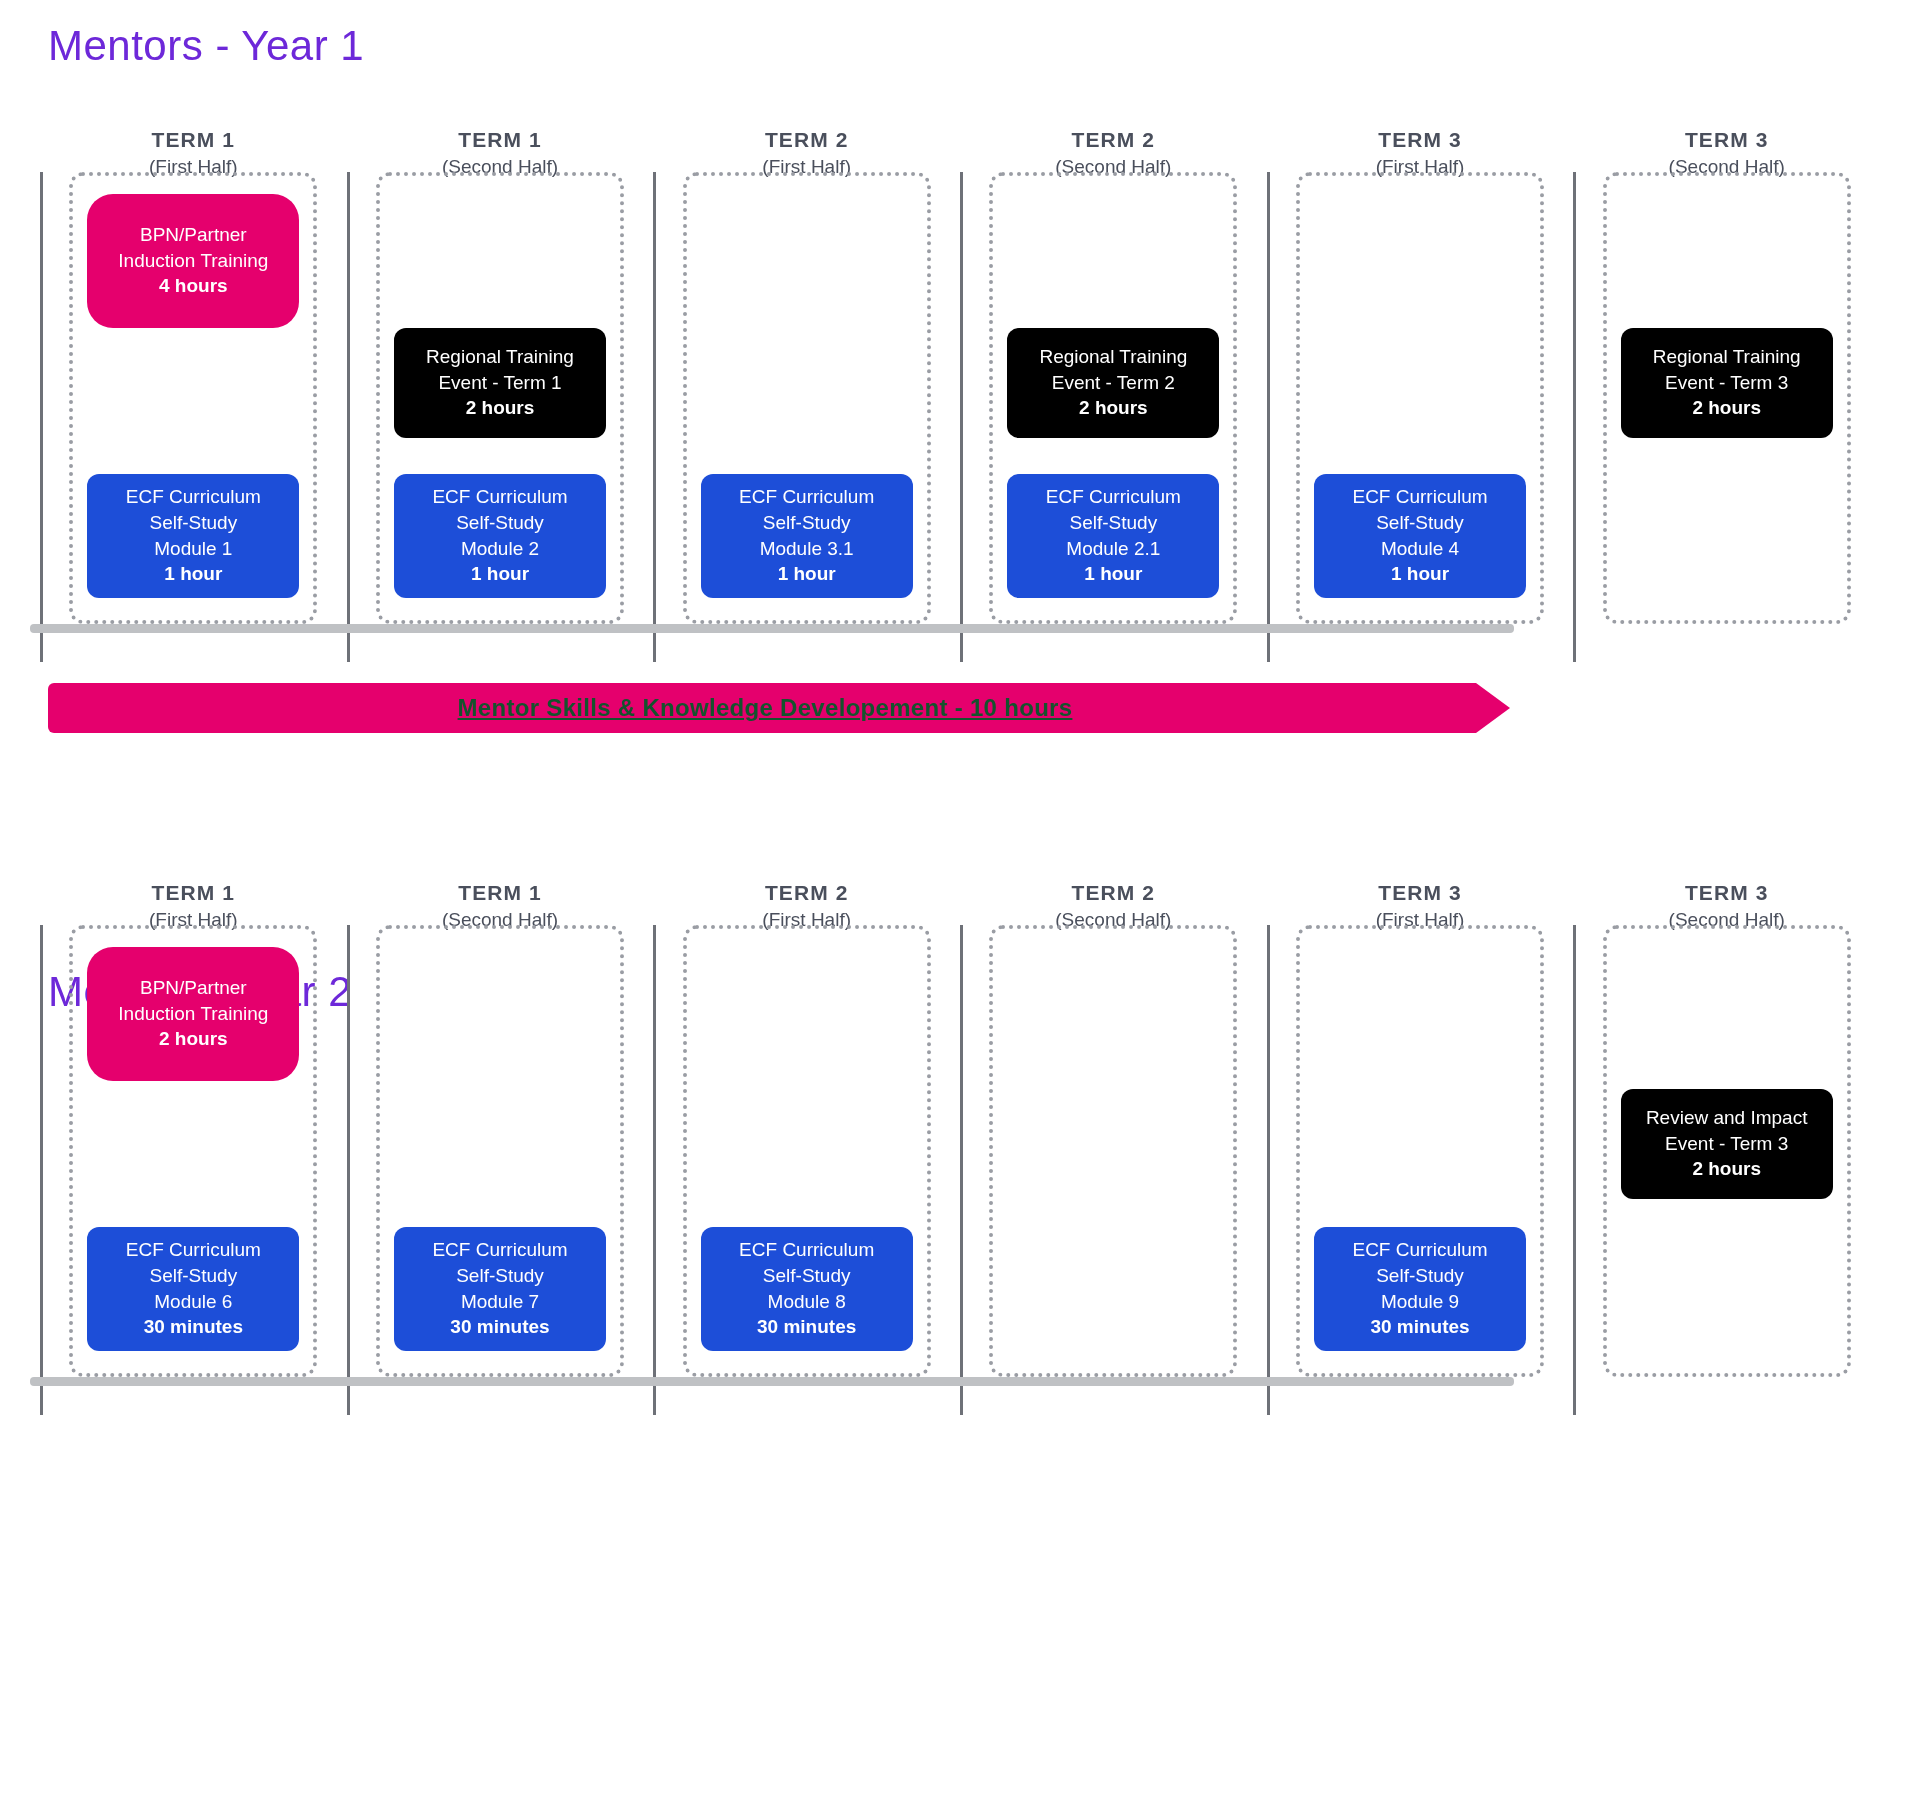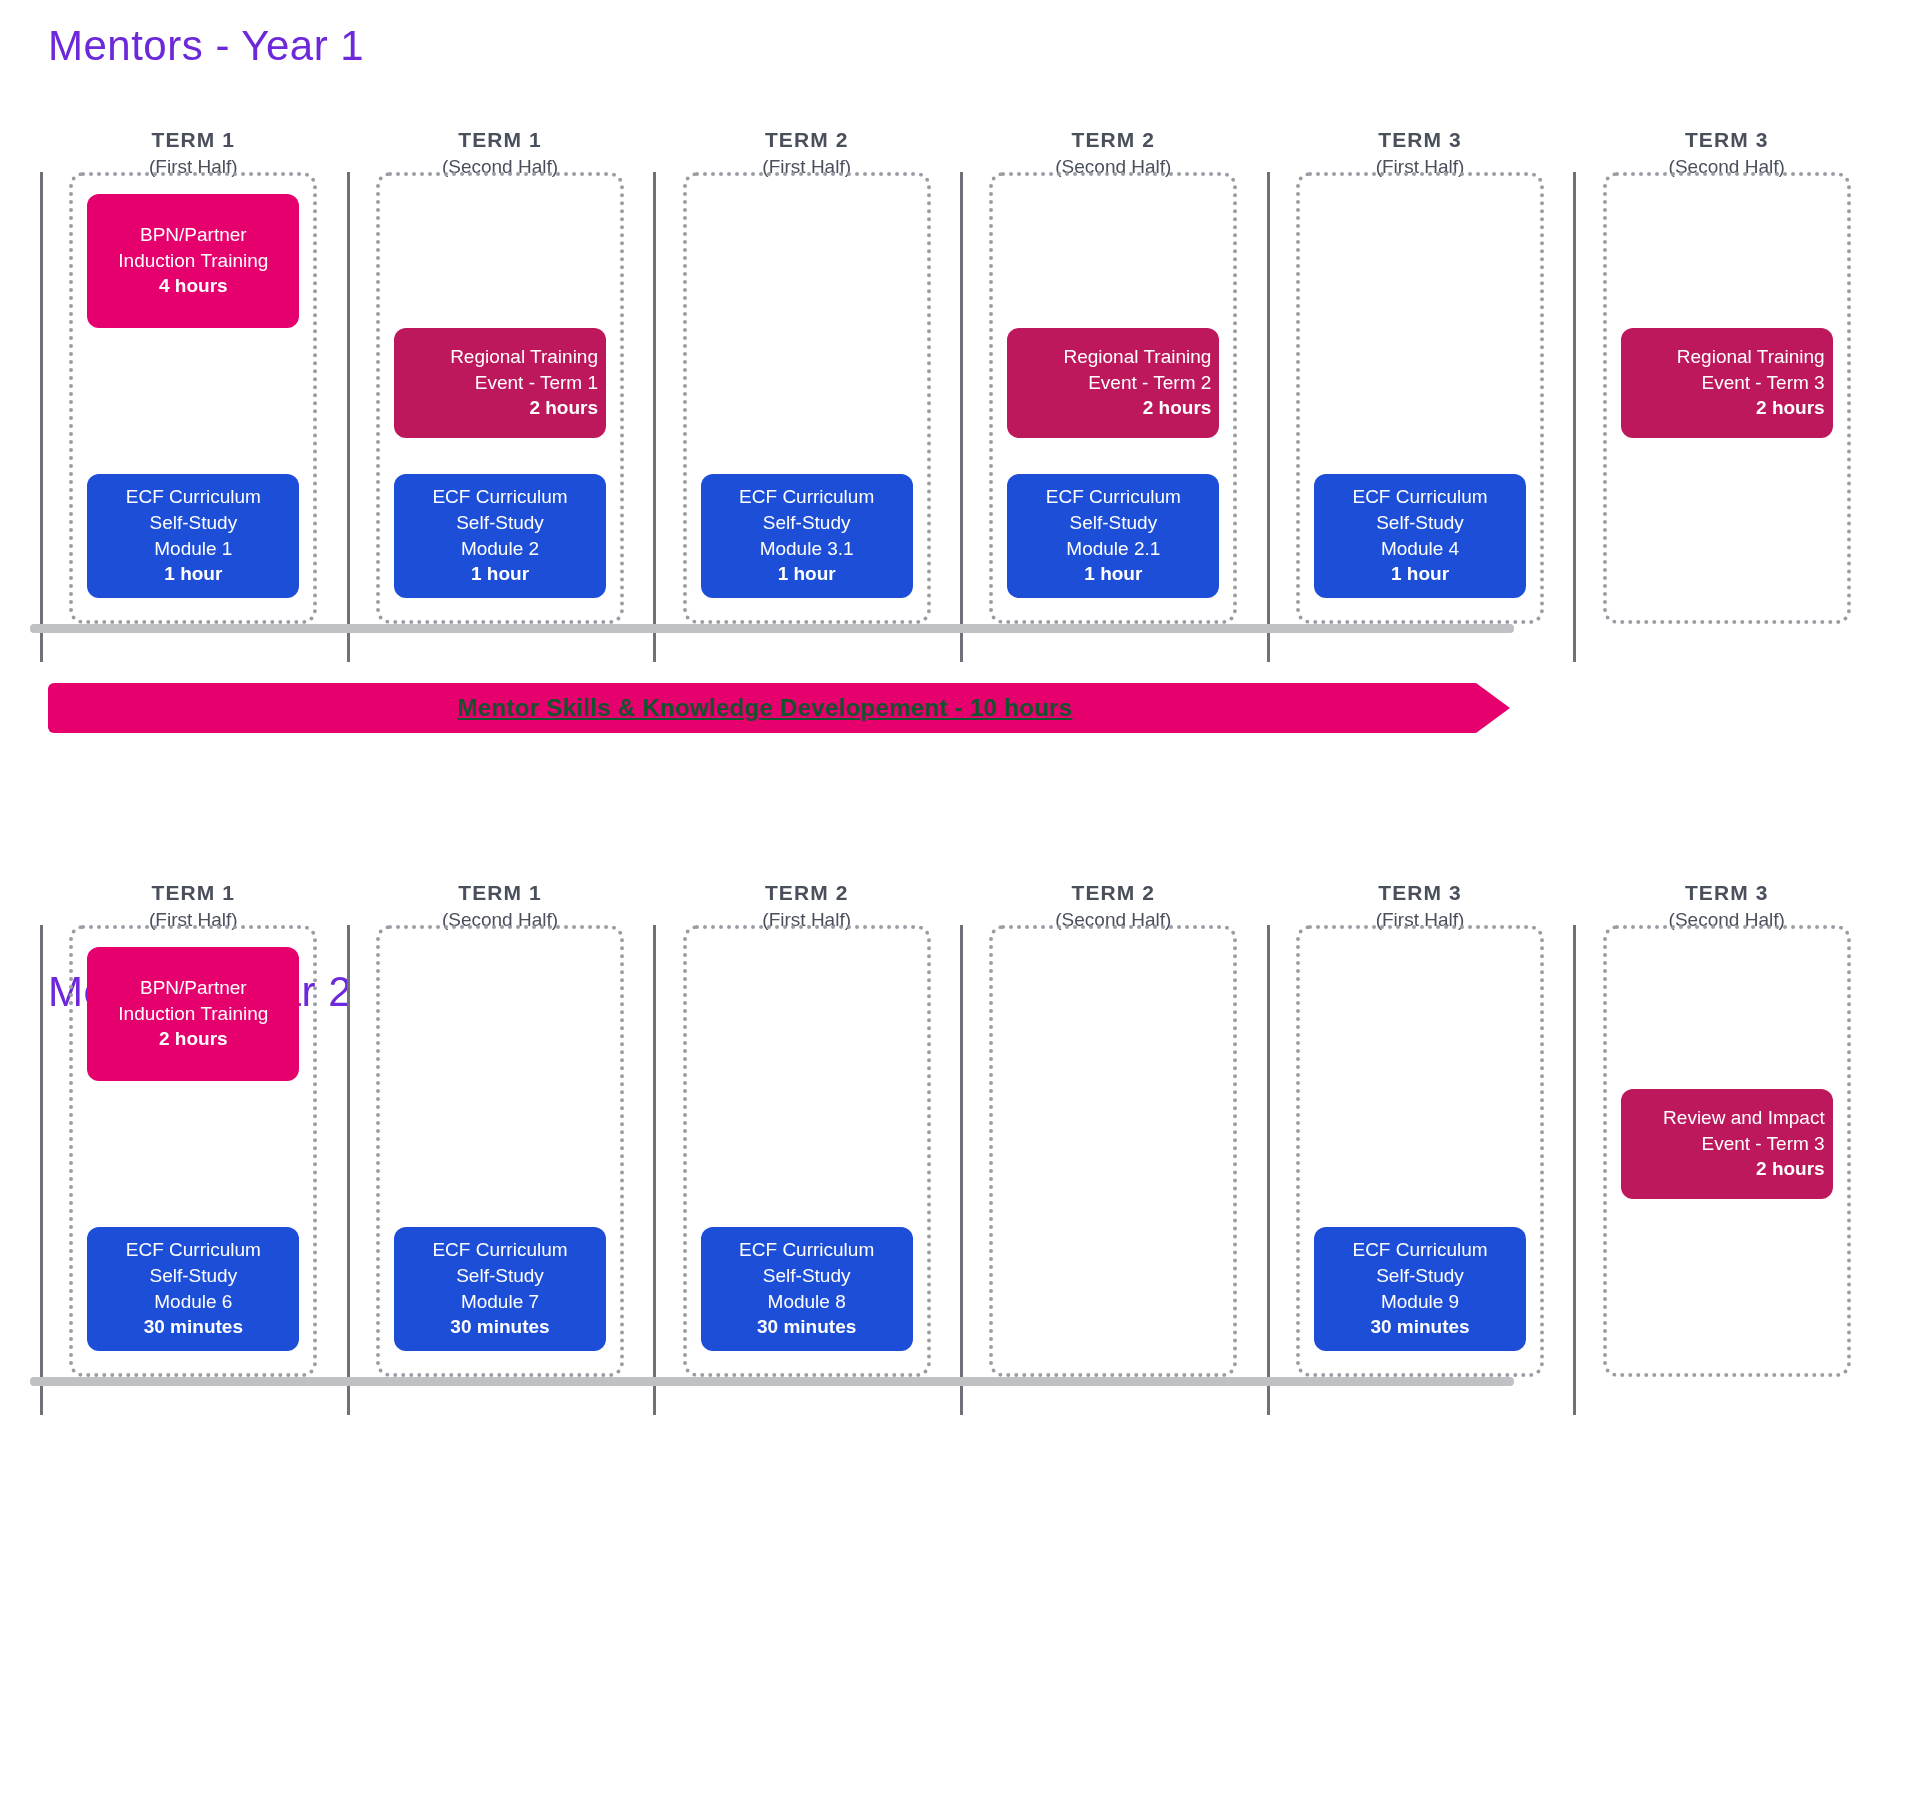--- a/index.html
+++ b/index.html
@@ -123,22 +123,22 @@
     line-height: 1.35;
     white-space: nowrap;
   }
   .card .dur {
     font-size: 19px;
     font-weight: 700;
     line-height: 1.4;
     white-space: nowrap;
   }
 
-  .card.pink  { background: #E5006D; }
-  .card.wine  { background: #be185d; text-align: right; }
+  .card.pink  { background: #E5006D; border-radius: 26px; }
+  .card.wine  { background: #000000; }
   .card.navy  { background: #1d4ed8; }
 
   
   .slot-top     { top: 18px;  height: 134px; }
   .slot-mid     { top: 152px; height: 110px; }
   .slot-bottom  { bottom: 22px; height: 124px; }
   .slot-review  { top: 160px; height: 110px; }
 
   
   .baseline {

